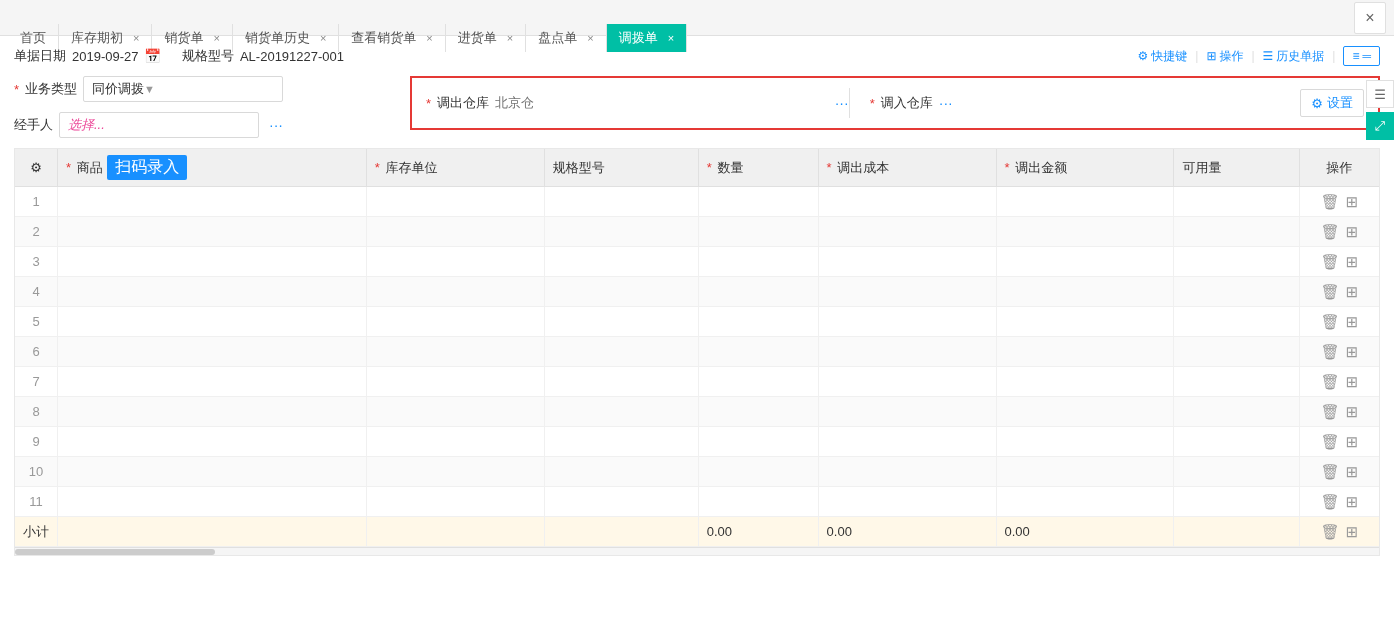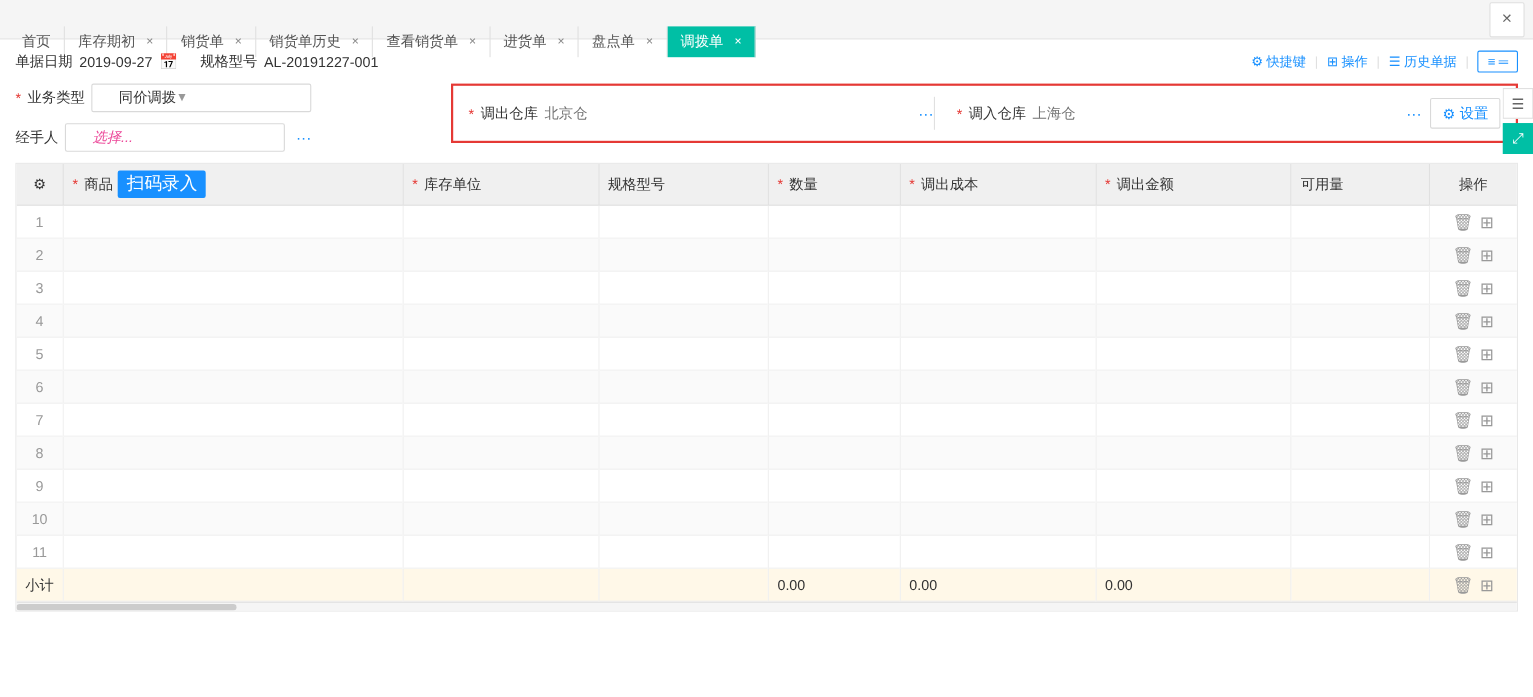--- a/index.html
+++ b/index.html
@@ -134,21 +134,21 @@
       font-size: 13px;
     }
     .form-required {
       color: #e53935;
       font-size: 13px;
     }
     .form-field-label { color: #333; }
     .form-select {
       border: 1px solid #d9d9d9;
       border-radius: 2px;
-      padding: 3px 24px;
+      padding: 3px 8px;
       width: 200px;
       display: flex;
       align-items: center;
       cursor: pointer;
       background: #fff;
     }
     .form-select-value { color: #333; }
     .form-select-arrow { color: #999; font-size: 11px; }
     .form-more-btn {
       color: #1890ff;
@@ -378,21 +378,20 @@
       <div class="warehouse-field">
         <span class="form-required">*</span>
         <span class="warehouse-label">调出仓库</span>
         <span class="warehouse-value">北京仓</span>
         <span class="warehouse-more">···</span>
       </div>
       <div class="warehouse-divider"></div>
       <div class="warehouse-field" style="margin-left:20px;">
         <span class="form-required">*</span>
         <span class="warehouse-label">调入仓库</span>
-        <span class="warehouse-value">上海仓</span>
         <span class="warehouse-more">···</span>
       </div>
       <div class="settings-btn">
         <span>⚙</span>
         <span>设置</span>
       </div>
     </div>
   </div>
 
   <div class="table-container">

